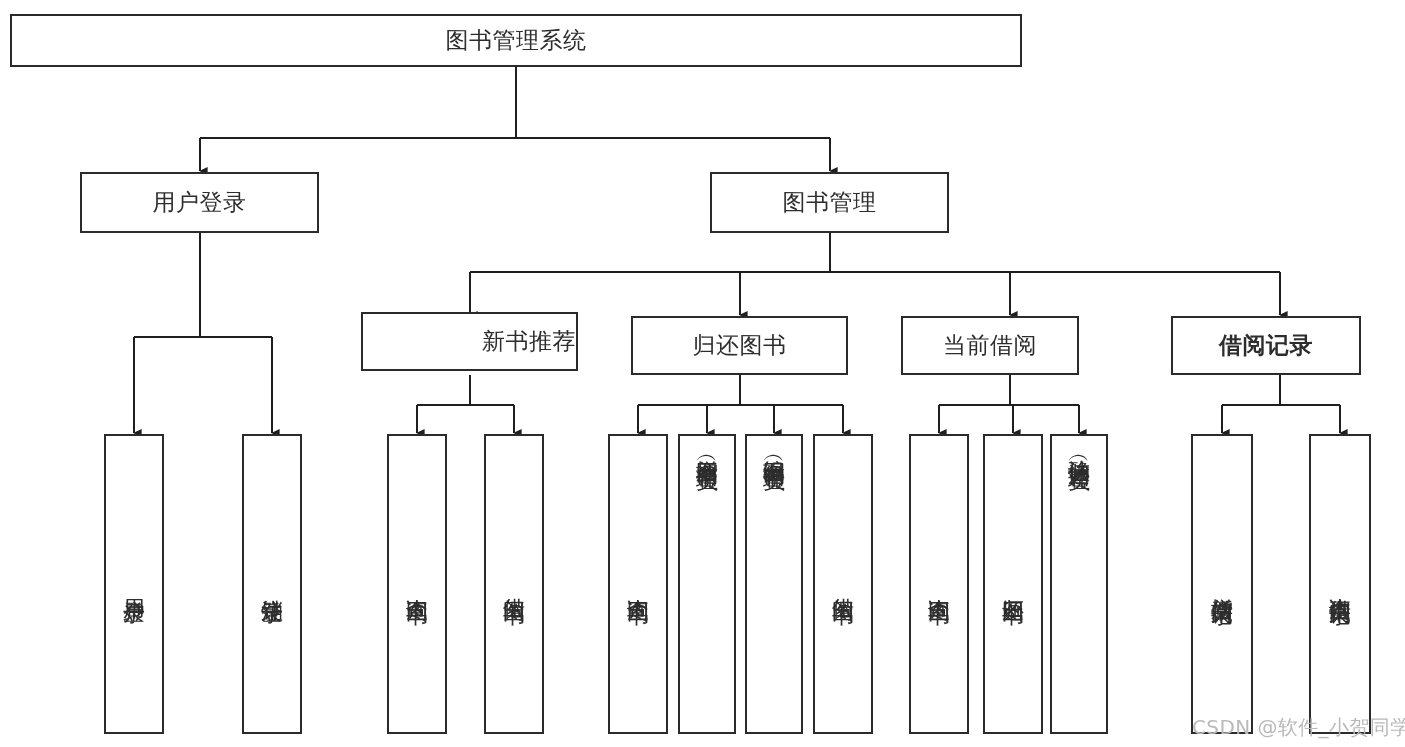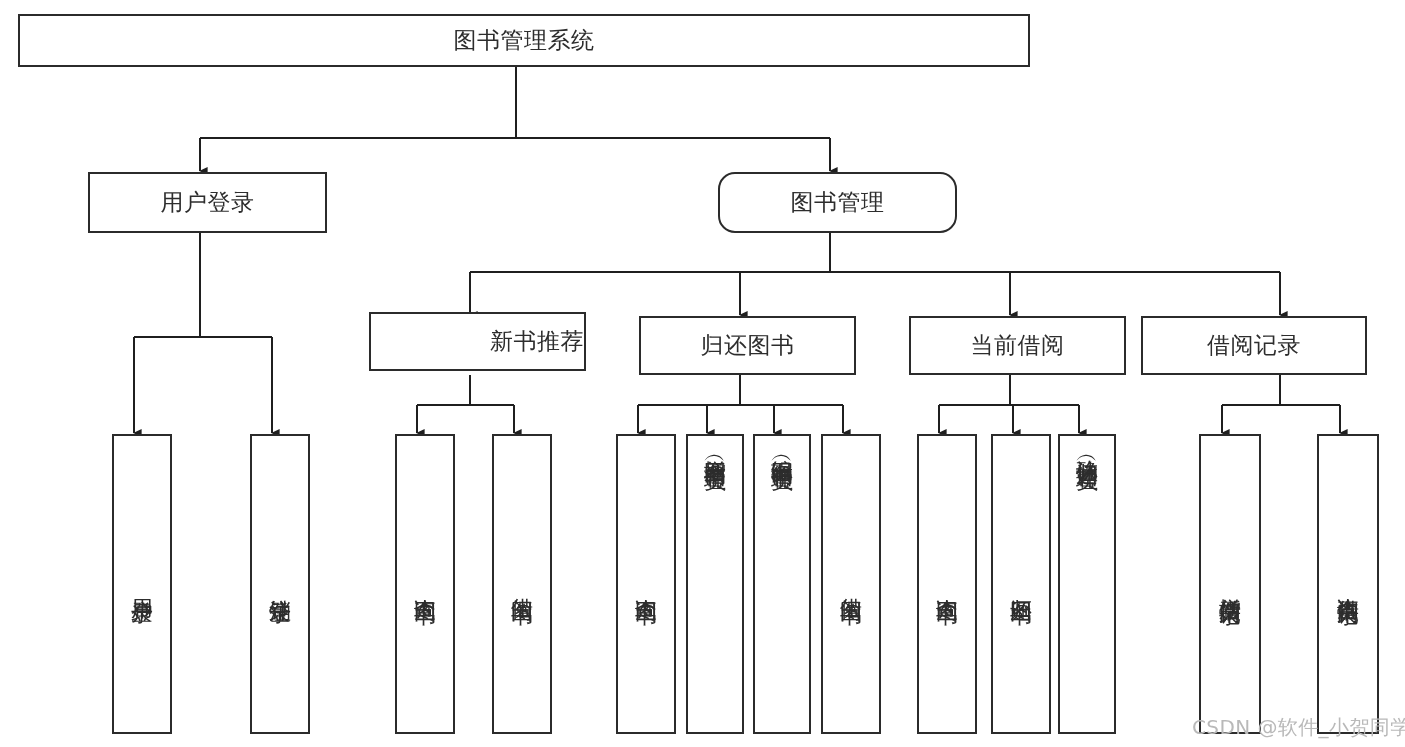--- a/index.html
+++ b/index.html
@@ -27,21 +27,20 @@
   .node {
     position: absolute;
     box-sizing: border-box;
     border: 2.5px solid #2b2b2b;
     background: #ffffff;
     color: #262626;
     display: flex;
     align-items: center;
     justify-content: center;
     overflow: hidden;
-    margin-left: 8px;
   }
   .node .label {
     font-size: 23px;
     line-height: 1.05;
     letter-spacing: 0.5px;
     white-space: nowrap;
     color: #2d2d2d;
   }
   .node.vertical {
     align-items: flex-start;
@@ -111,33 +110,33 @@
       </g>
   </svg>
 
   <div id="node-layer">
       <div class="node" style="left: 10px; top: 14px; width: 1012px; height: 53px;">
         <span class="label">图书管理系统</span>
       </div>
       <div class="node" style="left: 80px; top: 172px; width: 239px; height: 61px;">
         <span class="label">用户登录</span>
       </div>
-      <div class="node" style="left: 710px; top: 172px; width: 239px; height: 61px; border-radius: 17px;">
+      <div class="node" style="left: 710px; top: 172px; width: 239px; height: 61px;">
         <span class="label">图书管理</span>
       </div>
       <div class="node" style="left: 361px; top: 312px; width: 217px; height: 59px; justify-content: flex-end;">
         <span class="label">新书推荐</span>
       </div>
       <div class="node" style="left: 631px; top: 316px; width: 217px; height: 59px;">
         <span class="label">归还图书</span>
       </div>
-      <div class="node" style="left: 901px; top: 316px; width: 217px; height: 59px;">
+      <div class="node" style="left: 901px; top: 316px; width: 178px; height: 59px;">
         <span class="label">当前借阅</span>
       </div>
-      <div class="node" style="left: 1133px; top: 316px; width: 226px; height: 59px;">
+      <div class="node" style="left: 1171px; top: 316px; width: 190px; height: 59px; font-weight: bold;">
         <span class="label">借阅记录</span>
       </div>
       <div class="node vertical" style="left: 104px; top: 434px; width: 60px; height: 300px; align-items: center;">
         <span class="label">用户登录</span>
       </div>
       <div class="node vertical" style="left: 242px; top: 434px; width: 60px; height: 300px; align-items: center;">
         <span class="label">注销登录</span>
       </div>
       <div class="node vertical" style="left: 387px; top: 434px; width: 60px; height: 300px; align-items: center;">
         <span class="label">查询图书</span>

